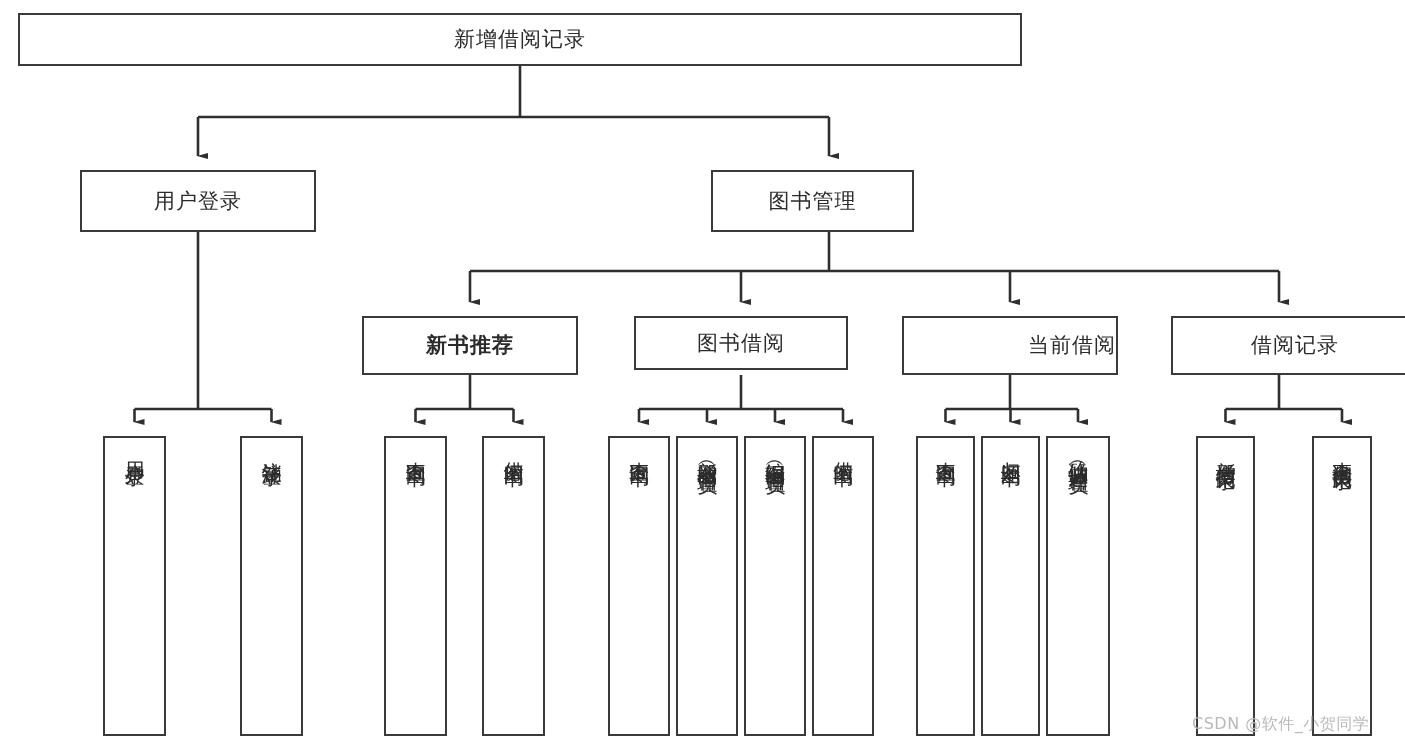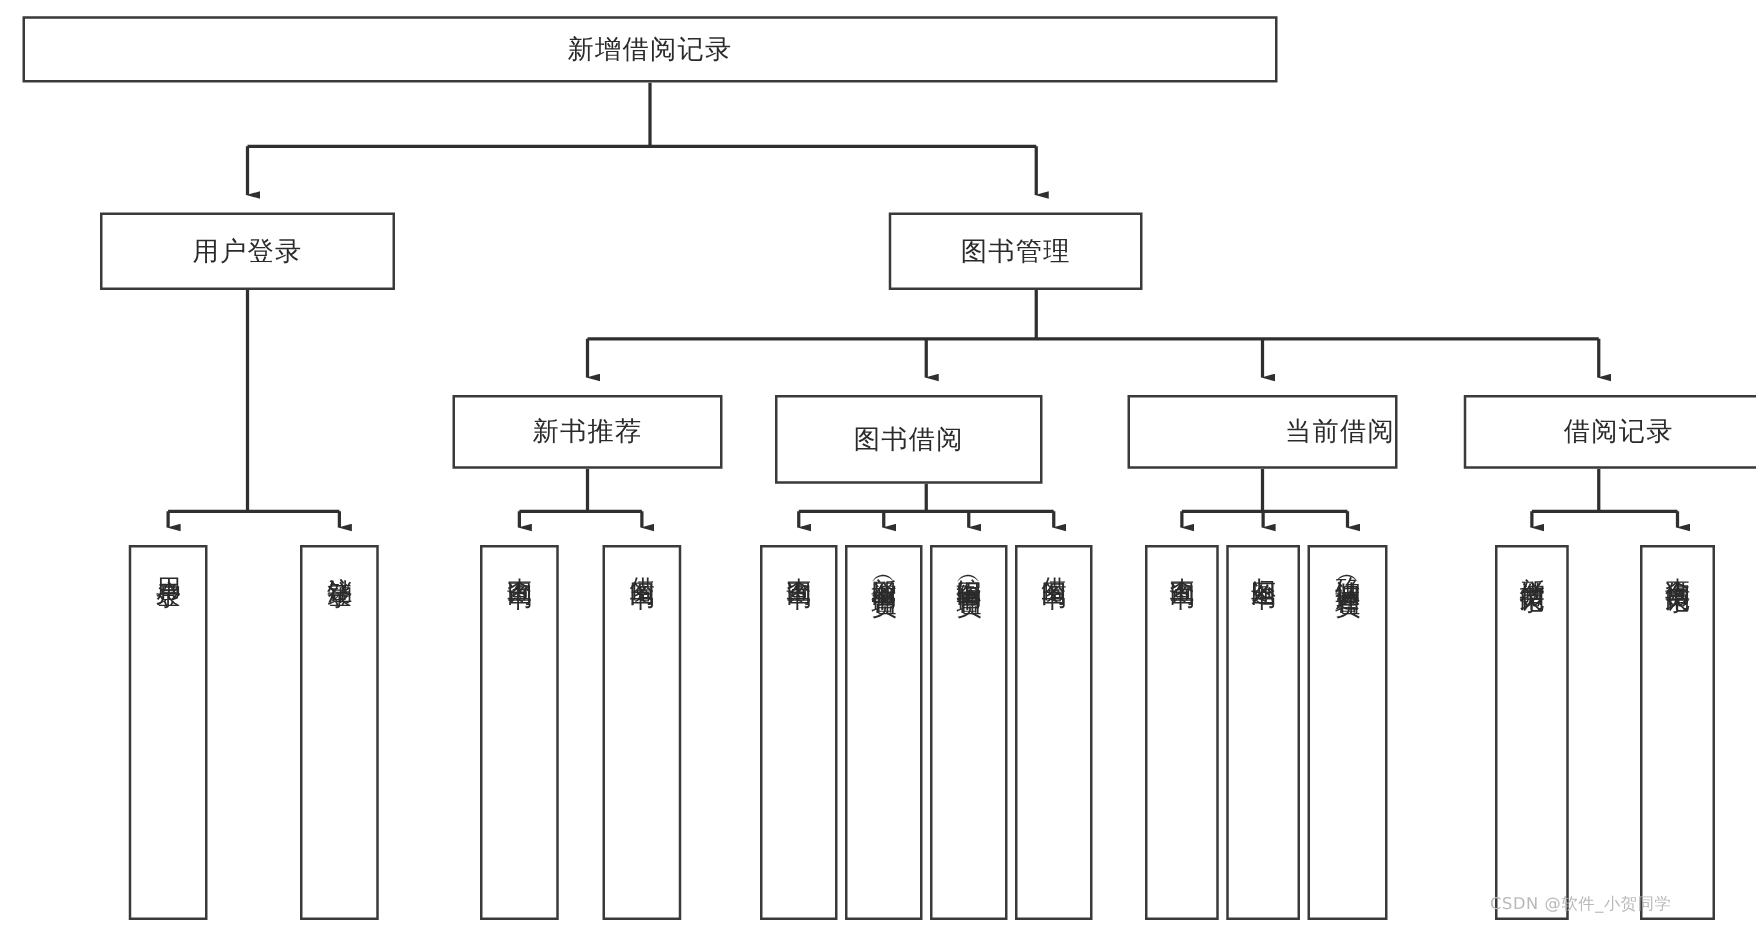--- a/index.html
+++ b/index.html
@@ -58,21 +58,21 @@
     letter-spacing: 2px;
     white-space: nowrap;
   }
   .node-label {
     display: block;
   }
   #watermark {
     position: absolute;
     left: 1192px;
     top: 714px;
-    font-size: 13px;
+    font-size: 16px;
     color: #b9b9b9;
     white-space: nowrap;
     letter-spacing: 0.5px;
     user-select: none;
   }
 </style>
 </head>
 <body>
 
 <div id="diagram-root">
@@ -123,24 +123,24 @@
   <div id="nodes-layer">
       <div class="node horiz" style="left: 18px; top: 13px; width: 1004px; height: 53px;">
         <span class="node-label">新增借阅记录</span>
       </div>
       <div class="node horiz" style="left: 80px; top: 170px; width: 236px; height: 62px;">
         <span class="node-label">用户登录</span>
       </div>
       <div class="node horiz" style="left: 711px; top: 170px; width: 203px; height: 62px;">
         <span class="node-label">图书管理</span>
       </div>
-      <div class="node horiz" style="left: 362px; top: 316px; width: 216px; height: 59px;">
+      <div class="node horiz" style="left: 362px; top: 316px; width: 216px; height: 59px; font-weight: bold;">
         <span class="node-label">新书推荐</span>
       </div>
-      <div class="node horiz" style="left: 620px; top: 316px; width: 214px; height: 71px;">
+      <div class="node horiz" style="left: 634px; top: 316px; width: 214px; height: 54px;">
         <span class="node-label">图书借阅</span>
       </div>
       <div class="node horiz" style="left: 902px; top: 316px; width: 216px; height: 59px; justify-content: flex-end;">
         <span class="node-label">当前借阅</span>
       </div>
       <div class="node horiz" style="left: 1171px; top: 316px; width: 248px; height: 59px;">
         <span class="node-label">借阅记录</span>
       </div>
       <div class="node vert" style="left: 103px; top: 436px; width: 63px; height: 300px;">
         <span class="node-label">用户登录</span>

